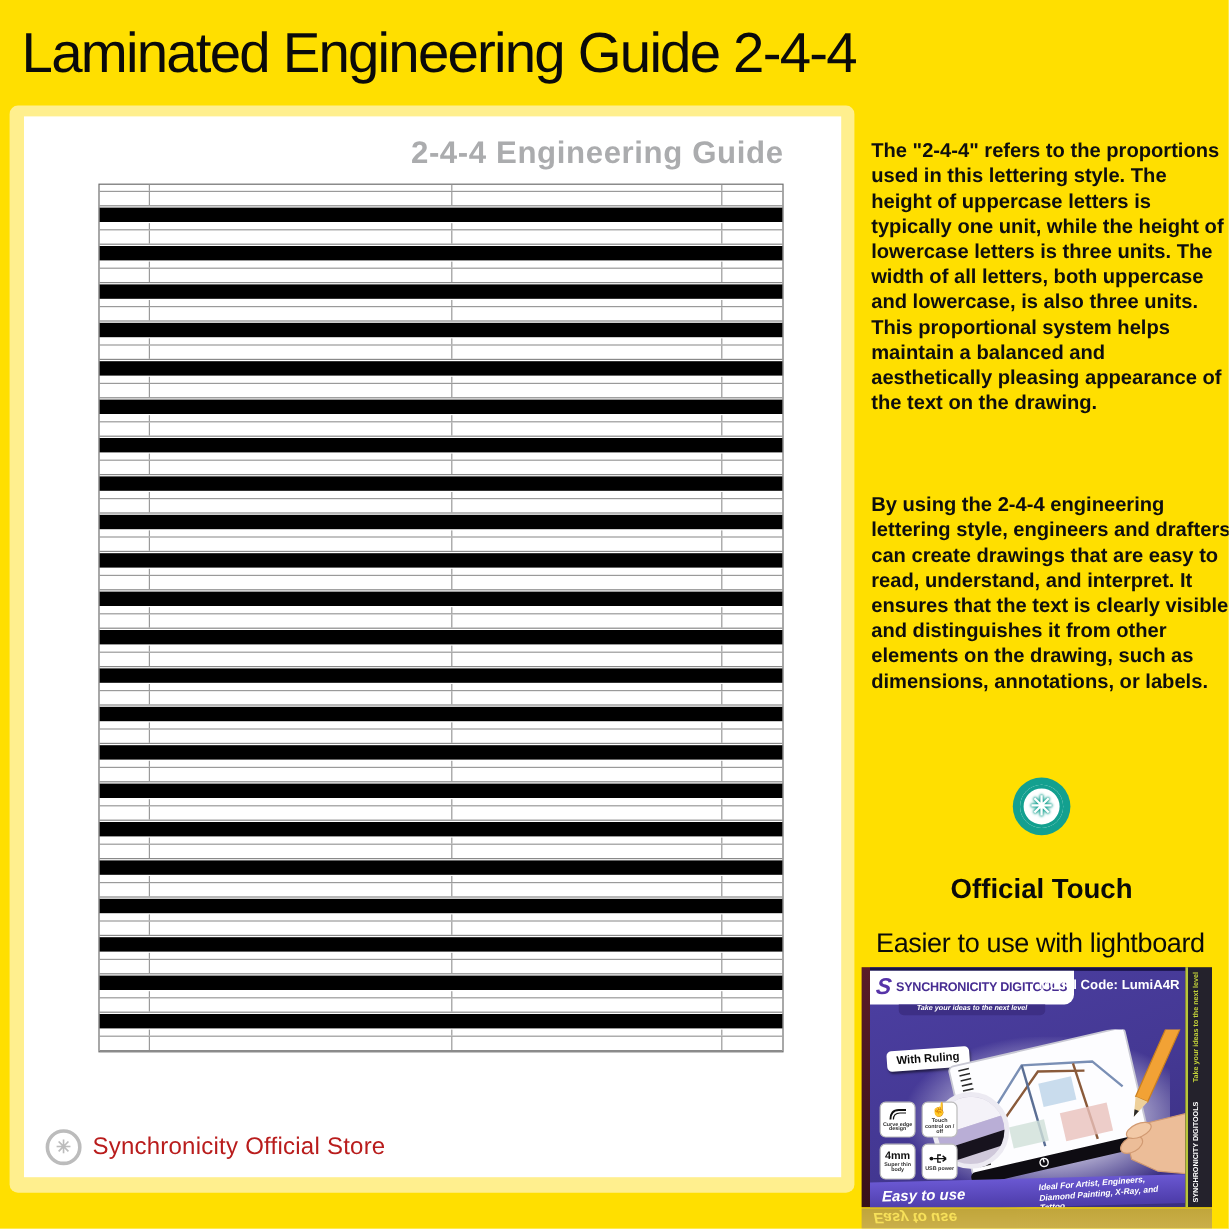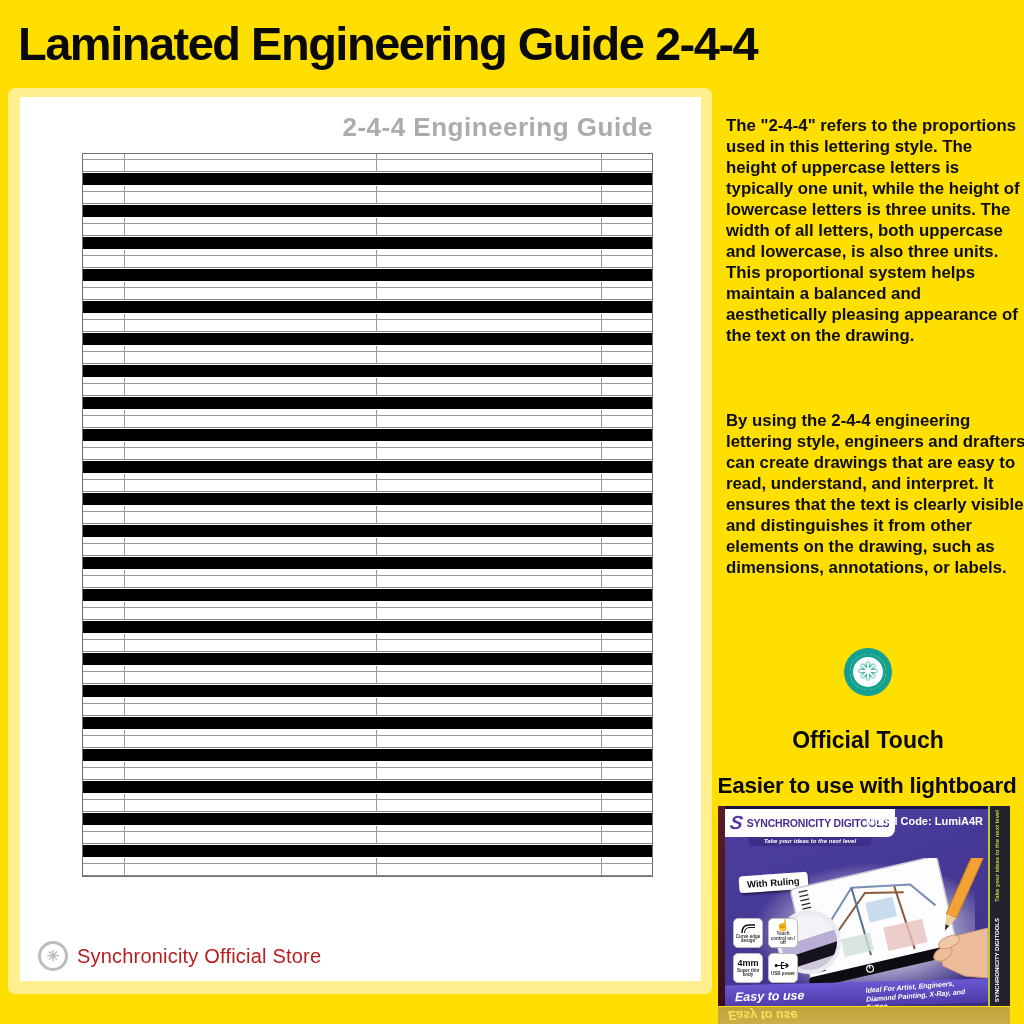--- a/index.html
+++ b/index.html
@@ -1,21 +1,21 @@
 <!DOCTYPE html>
 <html><head>
 <meta charset="utf-8">
 <style>
   * { margin:0; padding:0; box-sizing:border-box; }
   html,body { width:1024px; height:1024px; overflow:hidden; }
   body { font-family:"Liberation Sans", sans-serif; }
   #canvas { position:relative; width:1024px; height:1024px; background:#ffdf00; overflow:hidden; }
 
   
-  .main-title { position:absolute; left:18px; top:16px; font-size:47px; font-weight:700;
+  .main-title { position:absolute; left:18px; top:16px; font-size:47px; font-weight:400;
     letter-spacing:-1.5px; color:#0a0a0a; white-space:nowrap; }
 
   
   .frame { position:absolute; left:8px; top:88px; width:704px; height:906px; background:#ffef8e; border-radius:7px; }
   .sheet { position:absolute; left:20px; top:97px; width:681px; height:884px; background:#ffffff; }
   .watermark { position:absolute; left:82px; top:112px; width:571px; text-align:right;
     font-size:26px; font-weight:800; color:#abacae; letter-spacing:.5px; }
 
   .guide-grid { position:absolute; left:82px; top:153px; width:571px; border:1px solid #6e6e6e; background:#fff; }
   .g-row { display:flex; width:100%; }
@@ -37,21 +37,21 @@
 
   .store-logo { position:absolute; left:844px; top:648px; width:48px; height:48px; border-radius:50%;
     background:#13a08f; display:flex; align-items:center; justify-content:center; }
   .store-logo-inner { width:36px; height:36px; border-radius:50%; background:#ffffff;
     box-shadow:inset 0 0 0 3px #13a08f; display:flex; align-items:center; justify-content:center; }
   .store-logo-glyph { font-size:22px; font-weight:900; color:#ffffff;
     text-shadow:0 0 2px #13a08f, 0 0 2px #13a08f, 0 0 3px #13a08f; line-height:1; }
   .store-name { position:absolute; left:712px; width:312px; text-align:center; font-size:23px; font-weight:900; color:#0a0a0a; }
   #store-line1 { top:700px; } #store-line2 { top:727px; }
   .lightboard-note { position:absolute; left:710px; top:773px; width:314px; text-align:center;
-    font-size:22.5px; font-weight:700; letter-spacing:-.3px; color:#0a0a0a; white-space:nowrap; }
+    font-size:22.5px; font-weight:400; letter-spacing:-.3px; color:#0a0a0a; white-space:nowrap; }
 
   
   .product-box { position:absolute; left:718px; top:806px; width:292px; height:218px; }
   .box-left-edge { position:absolute; left:0; top:0; width:7px; height:200px;
     background:linear-gradient(180deg,#5a1c28,#38101a); }
   .box-front { position:absolute; left:7px; top:0; width:263px; height:200px;
     background:linear-gradient(160deg,#4c3fa2 0%,#443893 55%,#392e7f 100%); overflow:hidden; }
   .front-topline { position:absolute; left:0; top:0; width:100%; height:3px; background:#171245; }
   .banner { position:absolute; left:0; top:3px; width:170px; height:28px; background:#ffffff;
     border-radius:0 0 8px 0; display:flex; align-items:center; padding-left:5px; gap:4px; }

